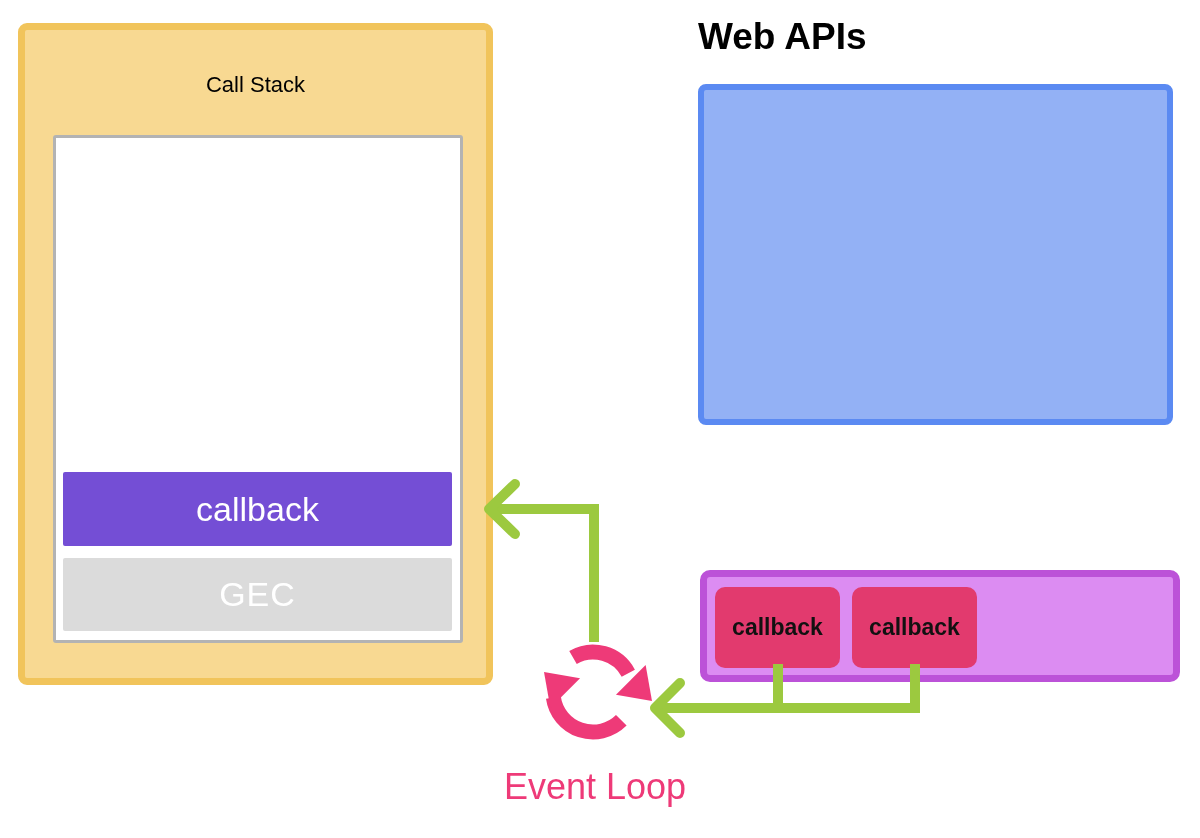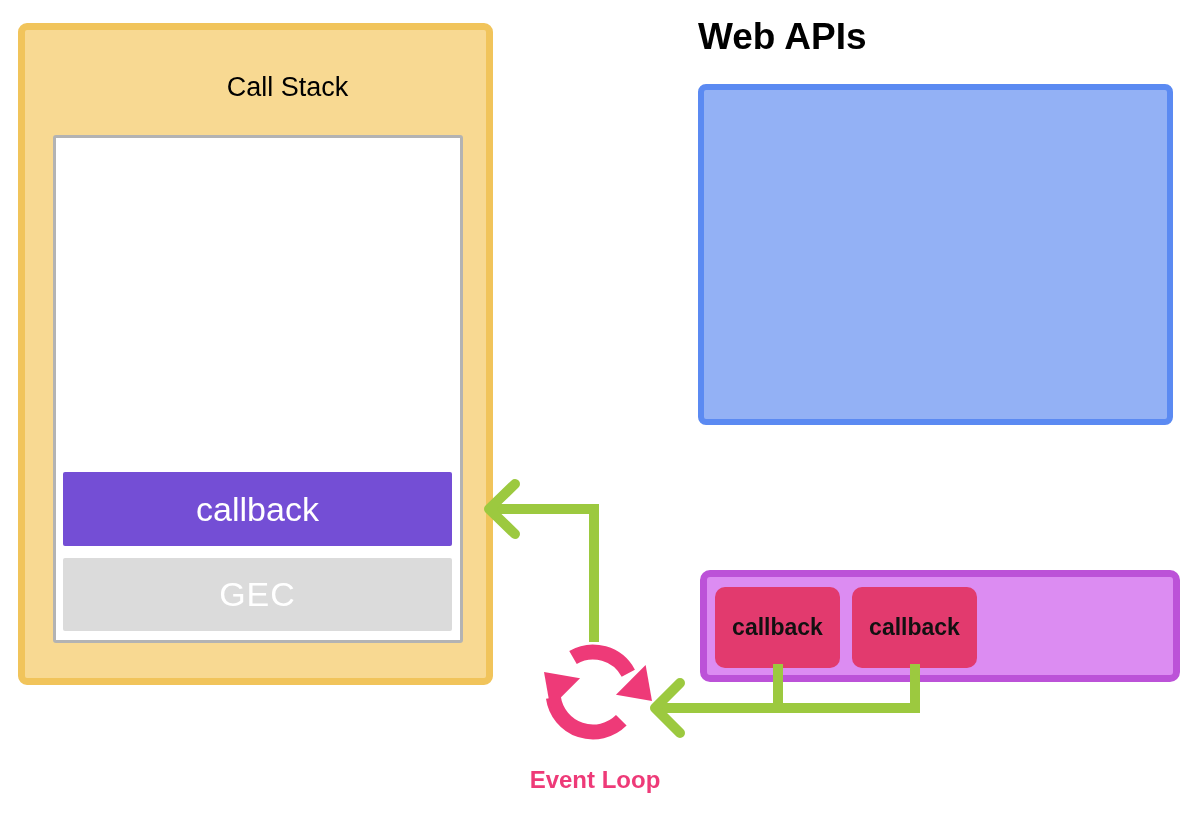--- a/index.html
+++ b/index.html
@@ -18,23 +18,22 @@
   .callstack-panel {
     left: 18px; top: 23px;
     width: 475px; height: 662px;
     background: var(--callstack-fill);
     border: 7px solid var(--callstack-border);
     border-radius: 9px;
   }
   .callstack-title {
     left: 0; top: 42px; width: 100%;
     text-align: center;
-    font-size: 27px;
+    font-size: 22px;
     color: var(--title-text);
-    margin-left: 32px;
   }
   .callstack-inner {
     left: 28px; top: 105px;
     width: 410px; height: 508px;
     background: var(--stack-inner-fill);
     border: 3px solid var(--stack-inner-border);
     border-radius: 3px;
   }
   .frame {
     left: 7px; width: 389px;
@@ -94,21 +93,21 @@
     font-size: 23px; font-weight: 700;
     color: var(--queue-callback-text);
   }
   .queue-item-1 { left: 8px; }
   .queue-item-2 { left: 145px; }
 
   
   .eventloop-label {
     left: 445px; top: 766px; width: 300px;
     text-align: center;
-    font-size: 24px; font-weight: 700;
+    font-size: 36px; font-weight: 400;
     color: var(--eventloop-pink);
   }
 
   
   .overlay {
     left: 0; top: 0;
     width: 1200px; height: 838px;
     pointer-events: none;
   }
   .green-line {

